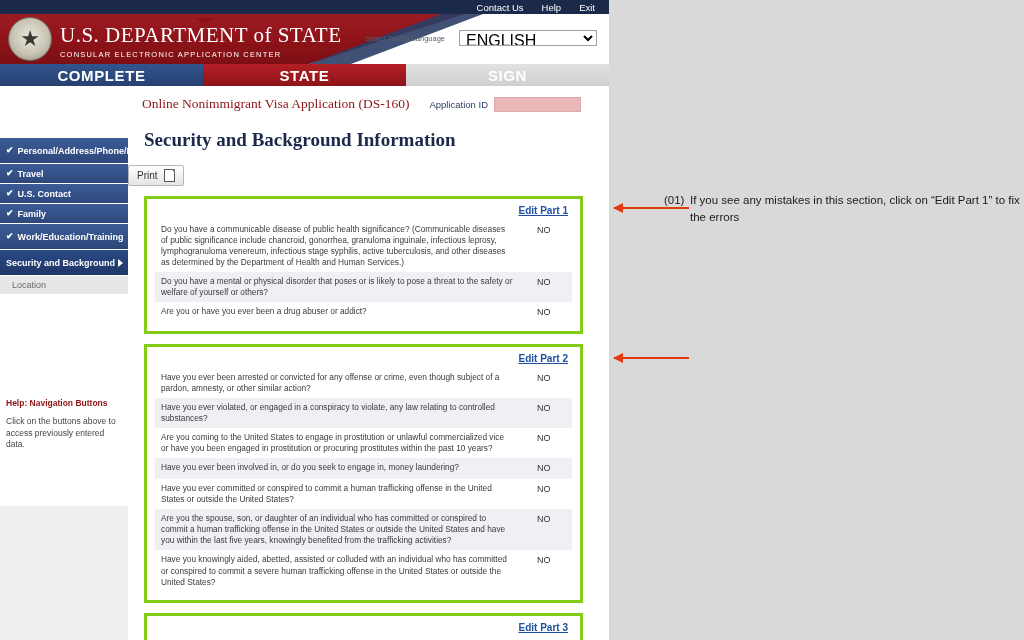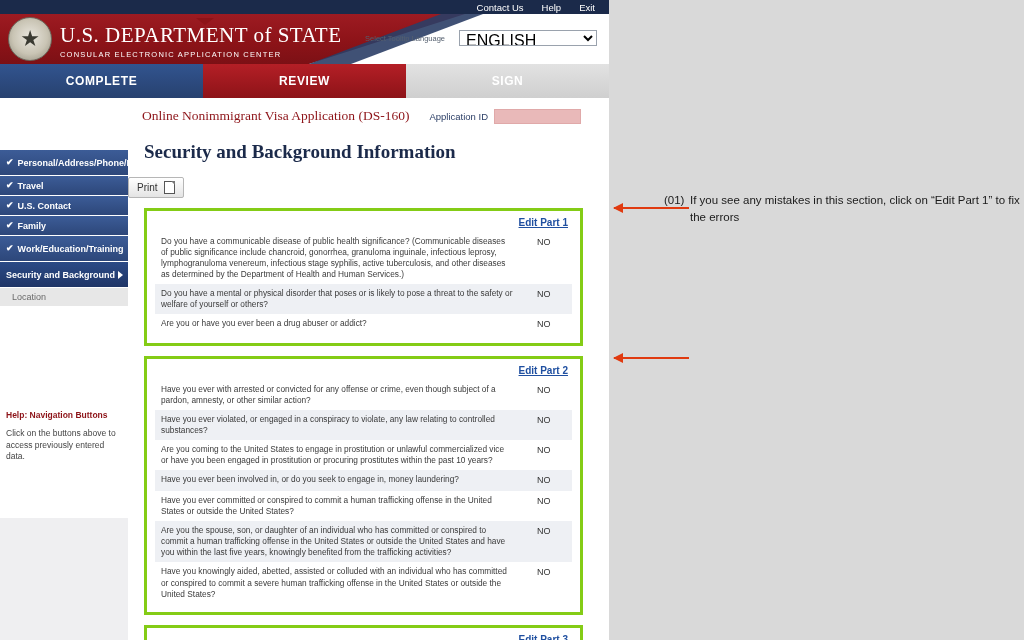--- a/index.html
+++ b/index.html
@@ -124,22 +124,22 @@
     width: 138px;
     height: 16px;
     padding: 0 2px;
     border: 1px solid #9aa2ad;
     background: #ffffff;
   }
 
   
   #progress-tabs {
     display: flex;
-    height: 34px;
-    font-size: 12px;
+    height: 22px;
+    font-size: 15px;
     font-weight: bold;
     letter-spacing: 0.6px;
   }
   #progress-tabs .seg {
     display: flex;
     align-items: center;
     justify-content: center;
     position: relative;
     color: #ffffff;
   }
@@ -420,21 +420,21 @@
     <div id="tooltip-lang">
       <span class="label">Select Tooltip Language</span>
       <select>
         <option>ENGLISH</option>
       </select>
     </div>
   </div>
 
   <div id="progress-tabs">
     <div class="seg seg-complete">COMPLETE</div>
-    <div class="seg seg-review">REVIEW</div>
+    <div class="seg seg-review">STATE</div>
     <div class="seg seg-sign">SIGN</div>
   </div>
   <div id="tab-arrow"></div>
 
   <div id="content-area">
 
     <div id="left-rail">
       <div id="nav-list">
 
         <div class="nav-item two-line">
@@ -515,21 +515,21 @@
           <div class="qtext">Are you or have you ever been a drug abuser or addict?</div>
           <div class="qans">NO</div>
         </div>
       </div>
 
       <div class="panel">
         <div class="panel-head">
           <span class="edit-link">Edit Part 2</span>
         </div>
         <div class="qrow">
-          <div class="qtext">Have you ever with arrested or convicted for any offense or crime, even though subject of a pardon, amnesty, or other similar action?</div>
+          <div class="qtext">Have you ever been arrested or convicted for any offense or crime, even though subject of a pardon, amnesty, or other similar action?</div>
           <div class="qans">NO</div>
         </div>
         <div class="qrow alt">
           <div class="qtext">Have you ever violated, or engaged in a conspiracy to violate, any law relating to controlled substances?</div>
           <div class="qans">NO</div>
         </div>
         <div class="qrow">
           <div class="qtext">Are you coming to the United States to engage in prostitution or unlawful commercialized vice or have you been engaged in prostitution or procuring prostitutes within the past 10 years?</div>
           <div class="qans">NO</div>
         </div>

